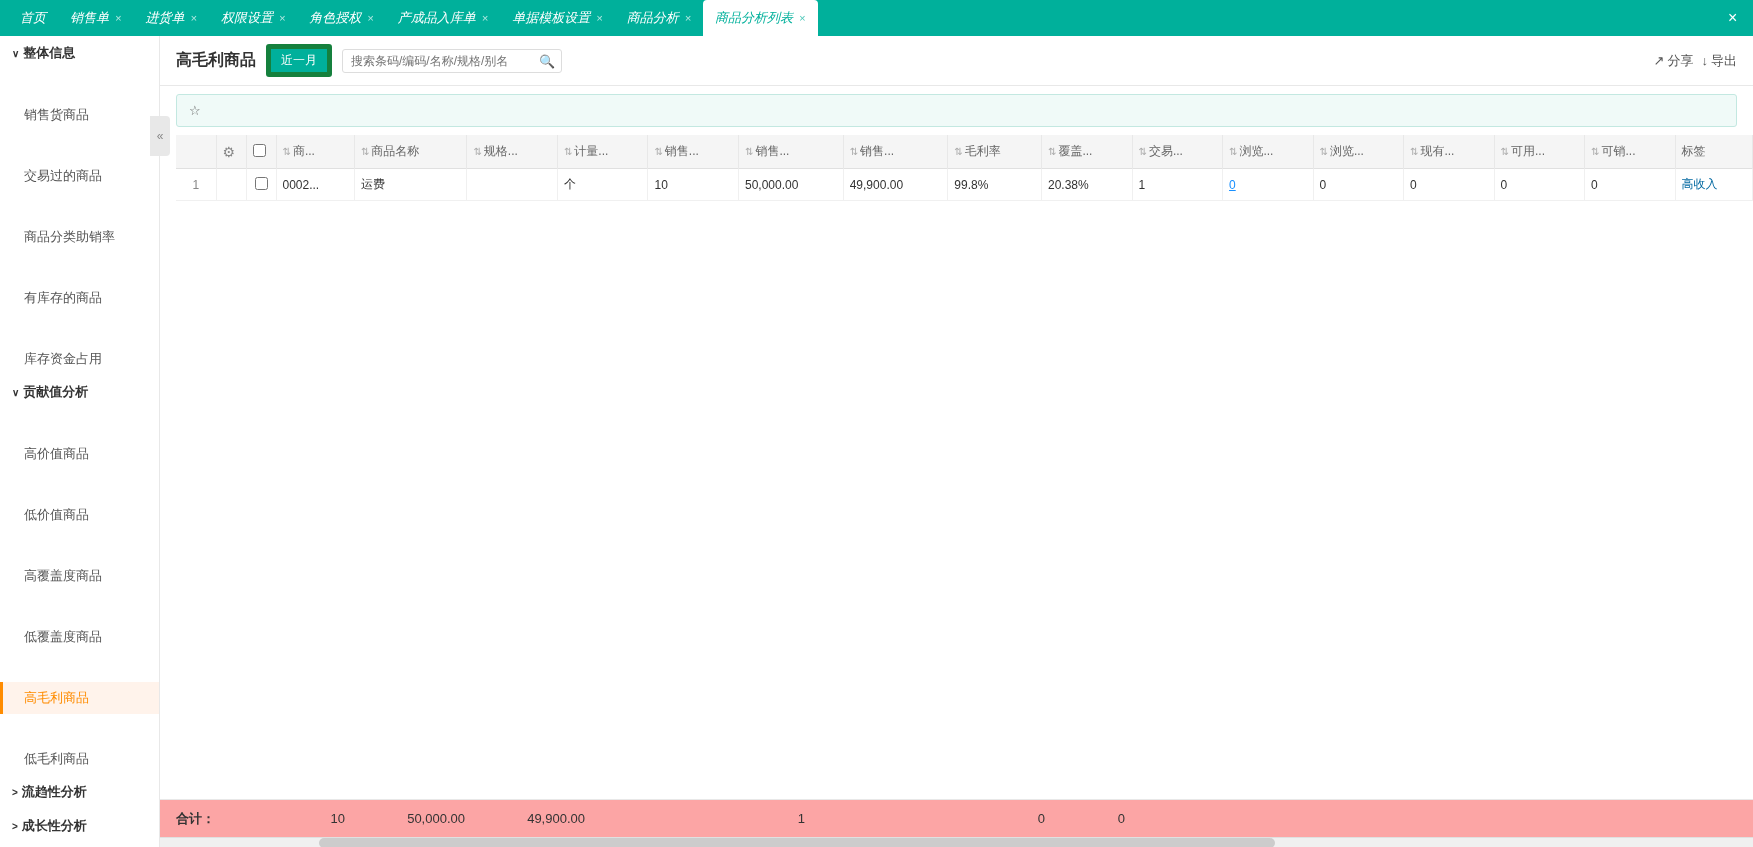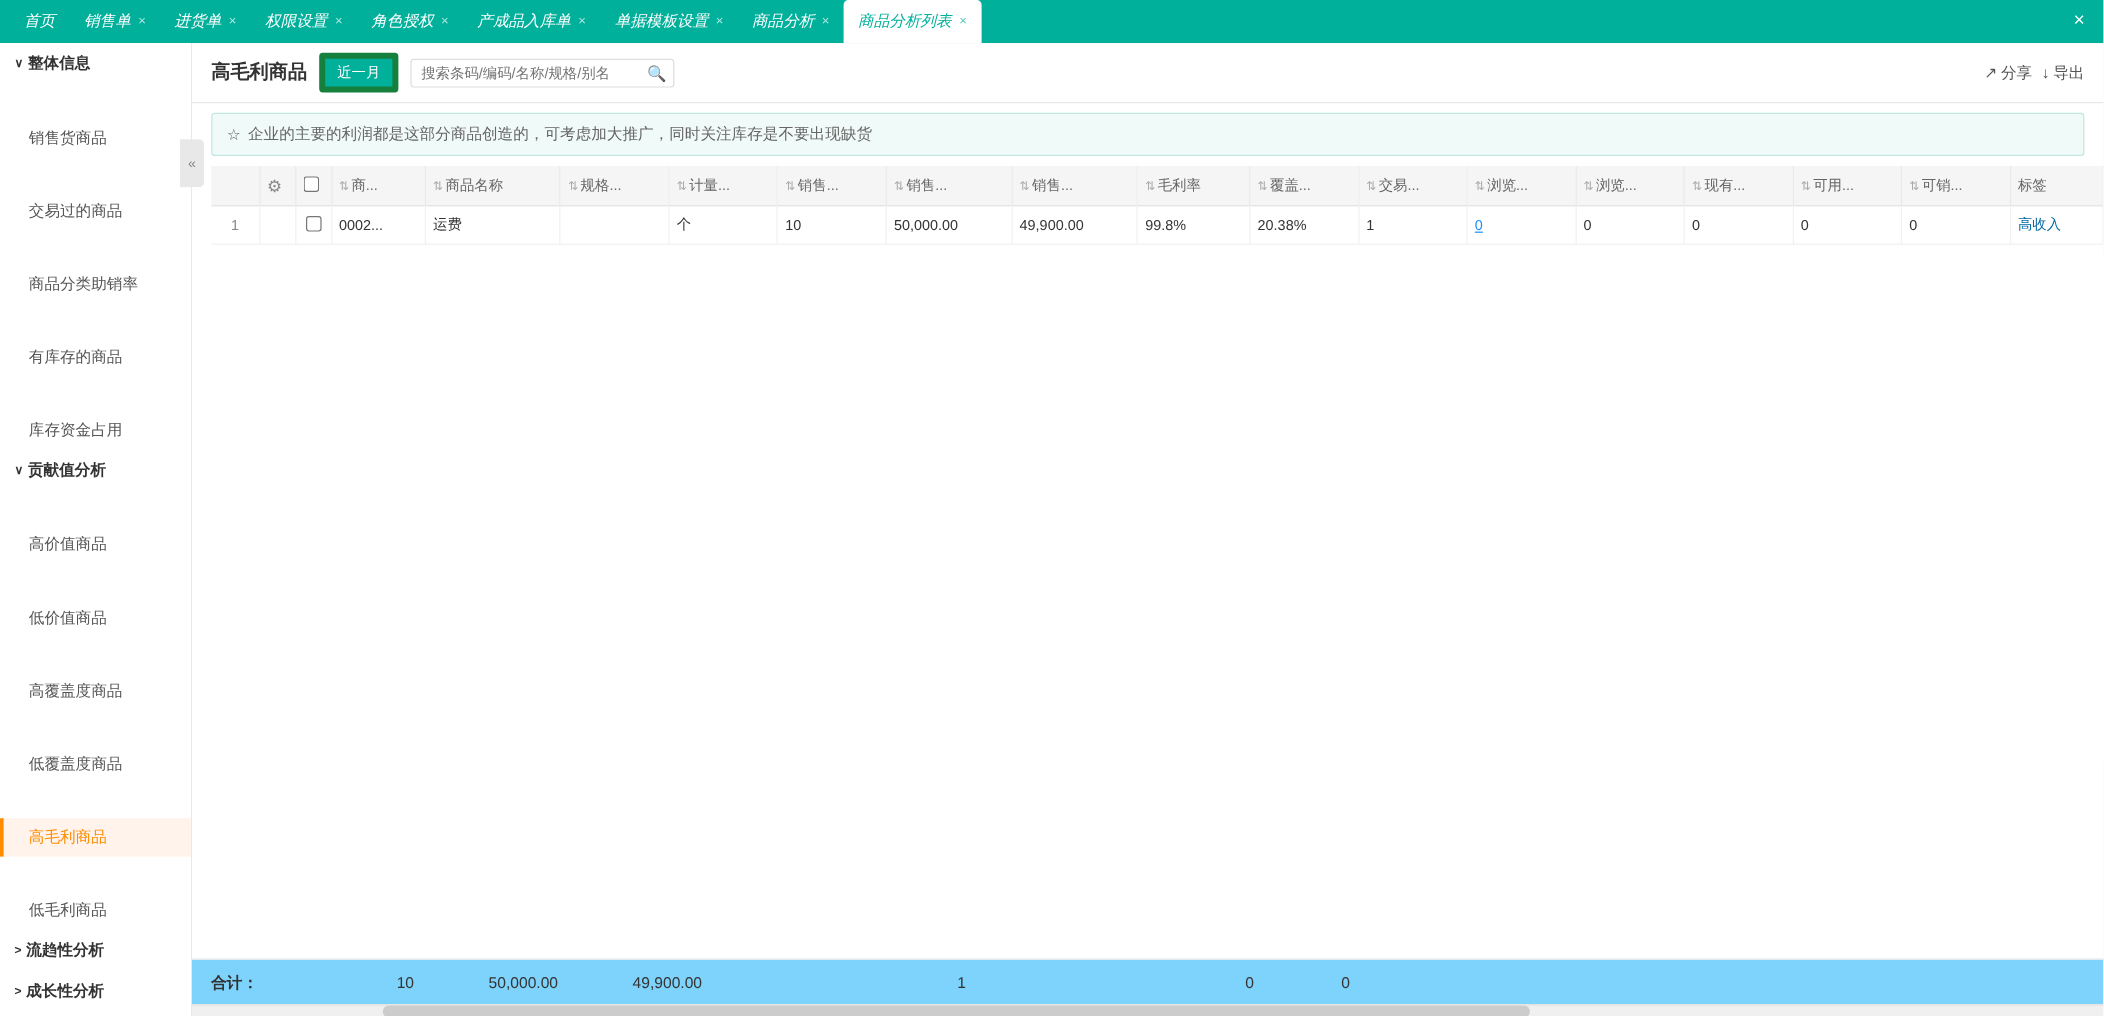--- a/index.html
+++ b/index.html
@@ -228,21 +228,21 @@
       white-space: nowrap;
     }
     .tag-high-income {
       color: #0369a1;
       font-size: 12px;
     }
     .link-cell { color: #1890ff; cursor: pointer; text-decoration: underline; }
 
     
     .footer-bar {
-      background: #7dd3fc;
+      background: #fca5a5;
       border-top: 1px solid #e8e8e8;
       padding: 8px 16px;
       display: flex;
       align-items: center;
       font-size: 13px;
       color: #333;
       min-height: 38px;
     }
     .footer-bar .total-label {
       margin-right: 20px;
@@ -340,21 +340,20 @@
         </div>
         <div class="action-btn">
           <span>↓</span>
           <span>导出</span>
         </div>
       </div>
     </div>
 
     <div class="tip-bar">
       <span>☆</span>
-      <span>企业的主要的利润都是这部分商品创造的，可考虑加大推广，同时关注库存是不要出现缺货</span>
     </div>
 
     <div class="table-wrapper">
       <table>
         <thead id="table-head">
             <tr>
               <th style="width: 40px; text-align: center;"></th>
               <th style="width: 30px;"><span class="gear-icon">⚙</span></th>
               <th style="width: 30px;"><input type="checkbox" style=""></th>
               <th><span class="sort-icon">⇅</span>商...</th>

